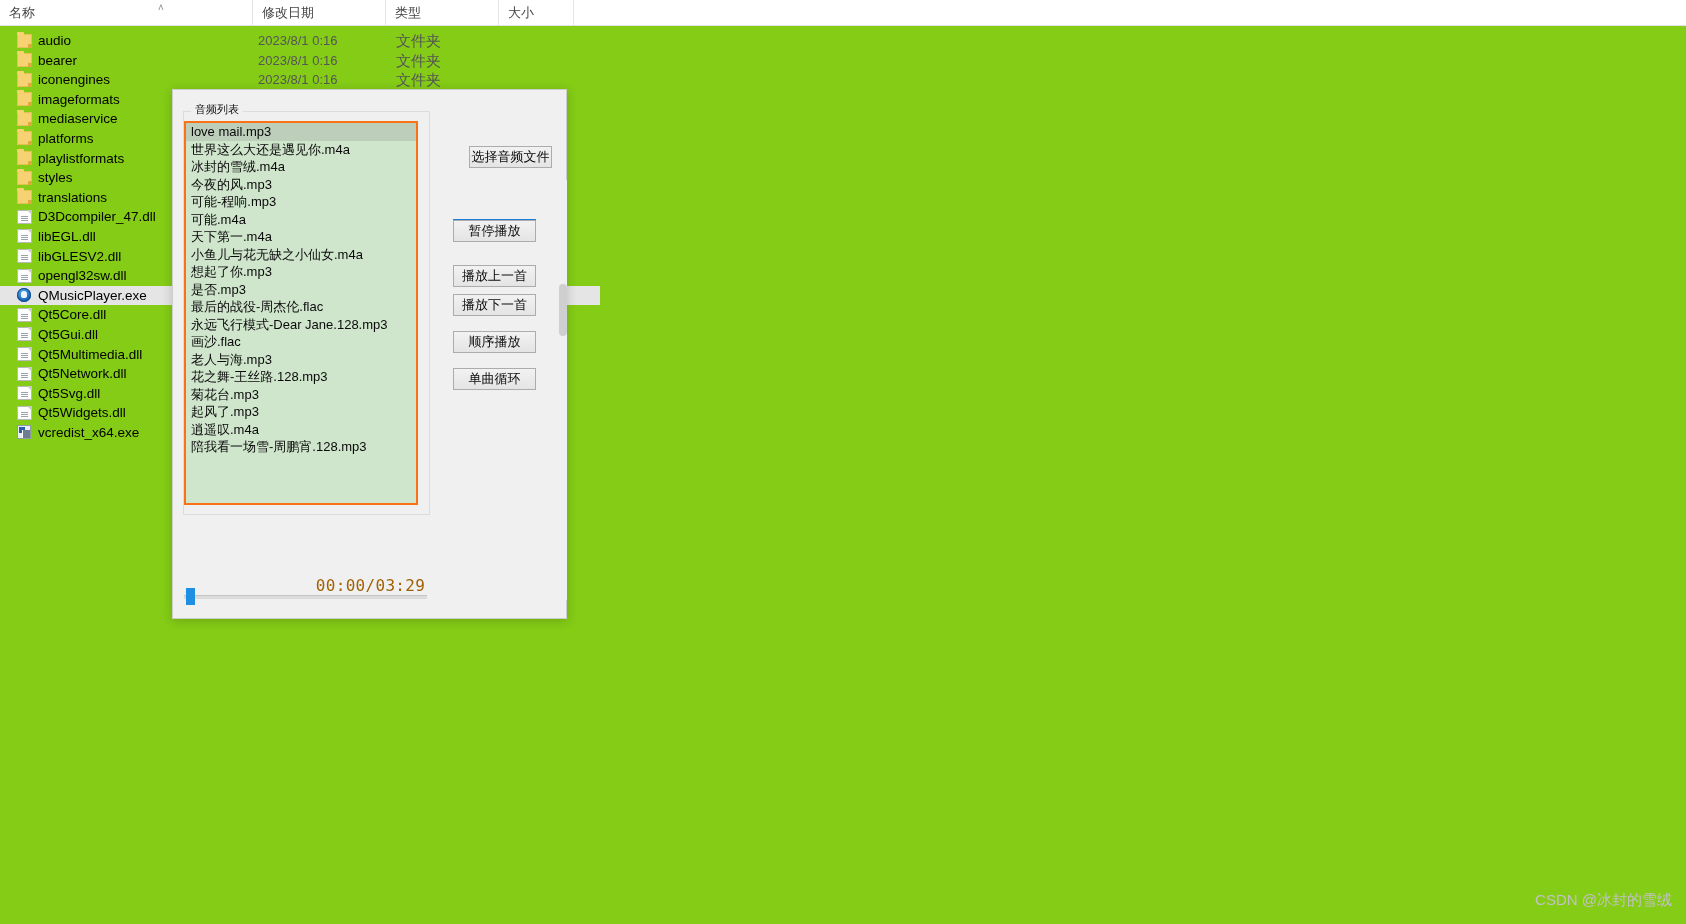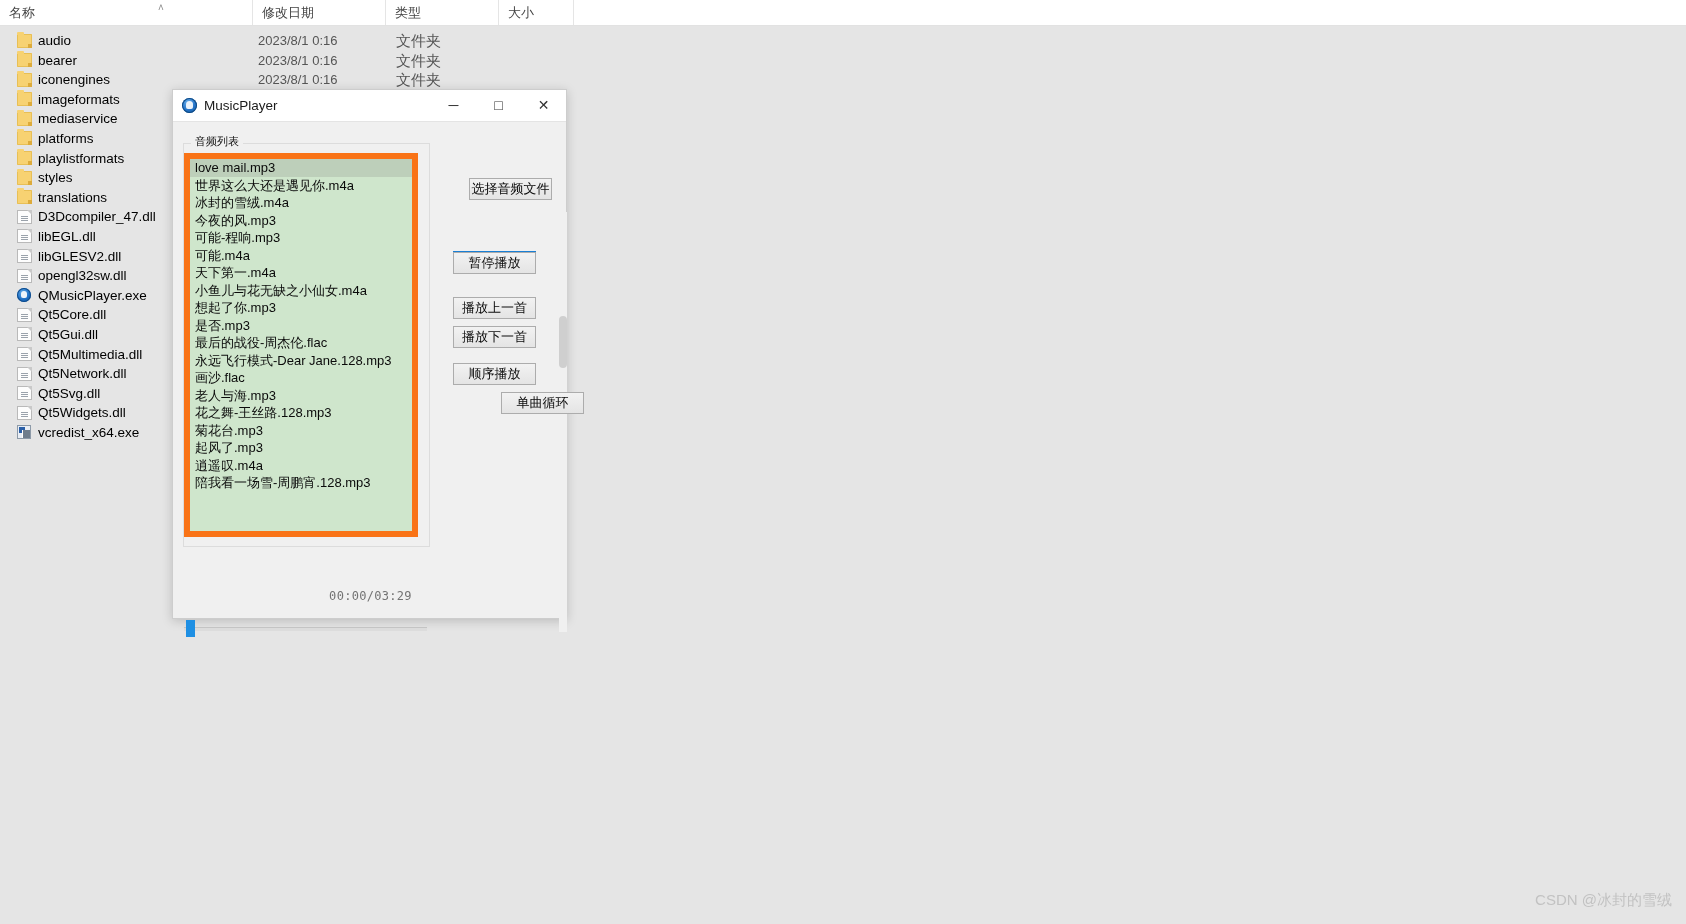--- a/index.html
+++ b/index.html
@@ -16,21 +16,21 @@
     font-size: 13px;
     color: #000000;
   }
 
   
   #explorer {
     position: absolute;
     left: 0; top: 0;
     width: 1686px;
     height: 924px;
-    background: #e5e5e5;
+    background: #84cc16;
   }
   #explorer-header {
     position: absolute;
     left: 0; top: 0;
     width: 1686px;
     height: 25px;
     background: #ffffff;
     border-bottom: 1px solid #e2e2e2;
   }
   .col-head {
@@ -275,21 +275,21 @@
     color: #101010;
     z-index: 2;
   }
   #audio-list {
     position: absolute;
     left: 11px;
     top: 31px;
     width: 234px;
     height: 384px;
     background: #cfe6cc;
-    border: 6px solid #f97316;
+    border: 2px solid #f97316;
     box-sizing: border-box;
     overflow: hidden;
   }
   .list-item {
     height: 17.5px;
     line-height: 17.5px;
     padding-left: 5px;
     font-size: 13px;
     color: #0a0a0a;
     white-space: nowrap;
@@ -335,26 +335,26 @@
   }
   .ctl-btn.focused {
     border: 1px solid #1a7fd4;
     background: linear-gradient(to bottom, #eaf4fd 0%, #dcecfb 100%);
     margin-top: 36px;
   }
 
   #time-label {
     position: absolute;
     left: 0;
-    top: 467px;
+    top: 486px;
     width: 395px;
     text-align: center;
-    font-size: 12px;
+    font-size: 16px;
     font-family: "DejaVu Sans Mono", "Liberation Mono", monospace;
-    color: #737373;
+    color: #a16207;
     letter-spacing: 0.3px;
   }
 
   #progress-slider {
     position: absolute;
     left: 11px;
     top: 496px;
     width: 243px;
     height: 20px;
   }
@@ -491,27 +491,20 @@
       </div>
       <div class="file-row">
         <span class="fr-icon ic-msi"></span>
         <span class="fr-name">vcredist_x64.exe</span>
       </div>
     </div>
 </div>
 
 <div id="player-window">
 
-  <div id="title-bar">
-    <div id="app-icon"></div>
-    <div id="title-text">MusicPlayer</div>
-    <div class="win-btn" id="btn-min">─</div>
-    <div class="win-btn" id="btn-max">□</div>
-    <div class="win-btn" id="btn-close">✕</div>
-  </div>
 
   <div id="player-body">
 
     <div id="group-title">音频列表</div>
     <div id="group-box"></div>
 
     <div id="audio-list" style="background: rgb(207, 230, 204);">
         <div class="list-item selected">love mail.mp3</div>
         <div class="list-item">世界这么大还是遇见你.m4a</div>
         <div class="list-item">冰封的雪绒.m4a</div>
@@ -537,21 +530,21 @@
       <div id="list-scroll-thumb"></div>
     </div>
 
     <div id="button-column">
         <div class="ctl-btn" style="top: 56px; margin-left: 16px;">选择音频文件</div>
         <div class="ctl-btn focused" style="top: 93px;">播放音频</div>
         <div class="ctl-btn" style="top: 130px;">暂停播放</div>
         <div class="ctl-btn" style="top: 175px;">播放上一首</div>
         <div class="ctl-btn" style="top: 204px;">播放下一首</div>
         <div class="ctl-btn" style="top: 241px;">顺序播放</div>
-        <div class="ctl-btn" style="top: 270px; margin-left: 48px;">单曲循环</div>
+        <div class="ctl-btn" style="top: 278px;">单曲循环</div>
       </div>
 
     <div id="time-label">00:00/03:29</div>
 
     <div id="progress-slider">
       <div id="slider-groove"></div>
       <div id="slider-handle" style="background: rgb(30, 143, 227); left: 2px;"></div>
     </div>
 
   </div>

